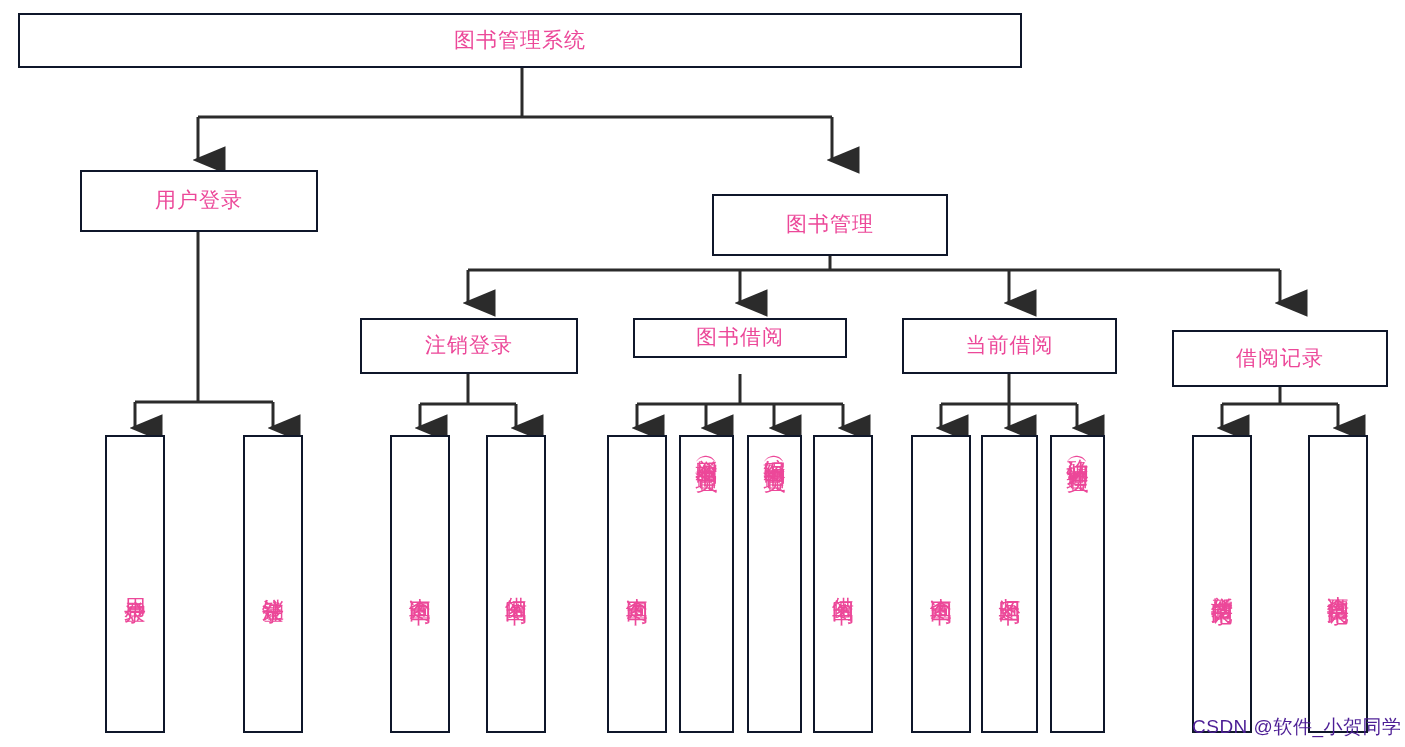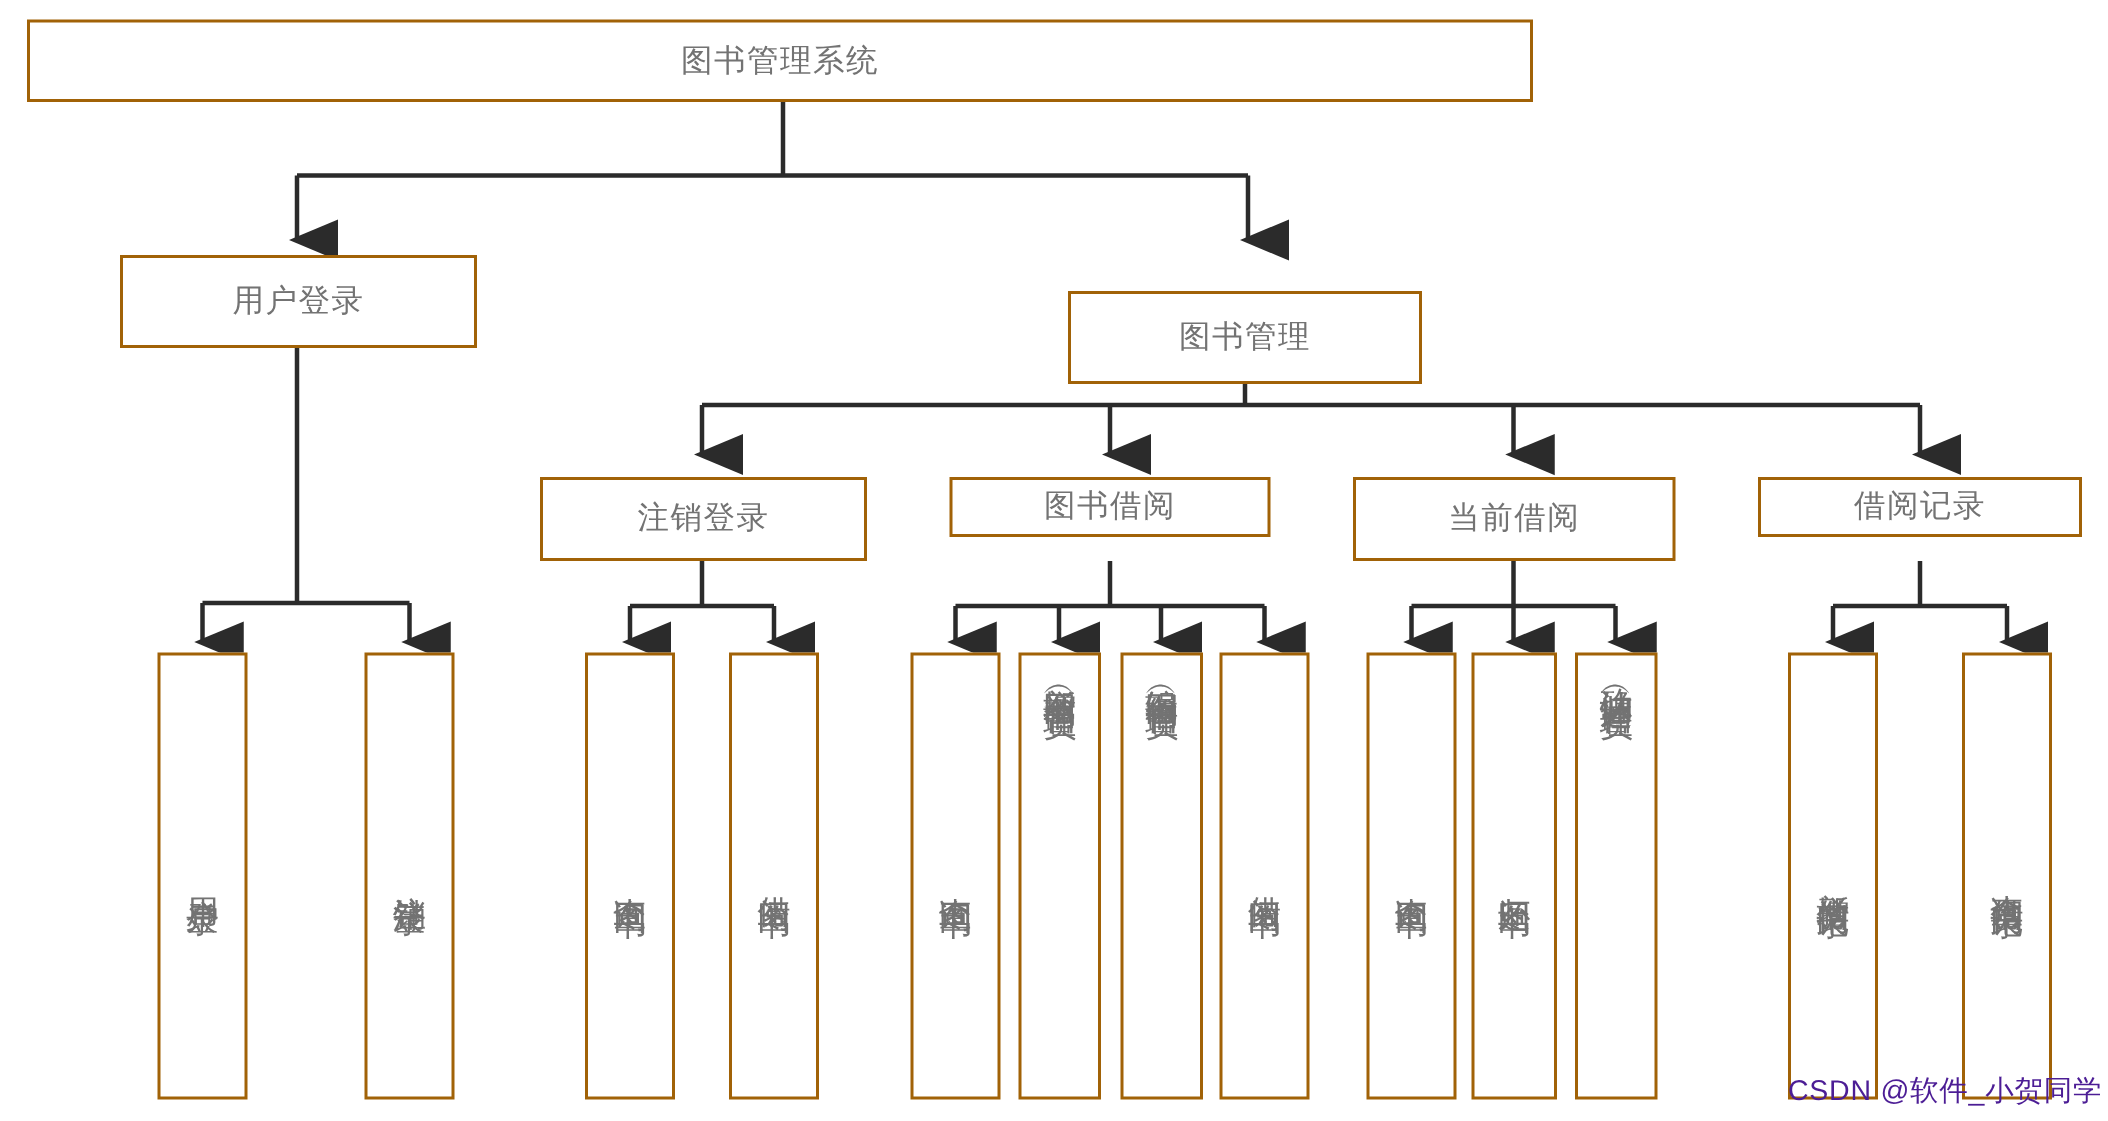--- a/index.html
+++ b/index.html
@@ -22,25 +22,25 @@
     left: 0;
     top: 0;
     width: 1405px;
     height: 747px;
     pointer-events: none;
   }
   .node {
     position: absolute;
     box-sizing: border-box;
     background: #ffffff;
-    border: 2px solid #a16207;
+    border: 2px solid #0f172a;
     display: flex;
     align-items: center;
     justify-content: center;
-    color: #737373;
+    color: #ec4899;
     font-family: Liberation Serif, serif;
   }
   .node.h {
     
   }
   .node.h .label {
     font-size: 21px;
     line-height: 1.1;
     letter-spacing: 1px;
     white-space: nowrap;
@@ -144,21 +144,21 @@
 
   <div class="node h" style="left:360px; top:318px; width:218px; height:56px;">
     <span class="label">注销登录</span>
   </div>
   <div class="node h" style="left:633px; top:318px; width:214px; height:40px;">
     <span class="label">图书借阅</span>
   </div>
   <div class="node h" style="left:902px; top:318px; width:215px; height:56px;">
     <span class="label">当前借阅</span>
   </div>
-  <div class="node h" style="left:1172px; top:318px; width:216px; height:40px;">
+  <div class="node h" style="left:1172px; top:330px; width:216px; height:57px;">
     <span class="label">借阅记录</span>
   </div>
 
   <div class="node v mid" style="left:105px; top:435px; width:60px; height:298px;">
     <span class="label">用户登录</span>
   </div>
   <div class="node v mid" style="left:243px; top:435px; width:60px; height:298px;">
     <span class="label">注销登录</span>
   </div>
 

